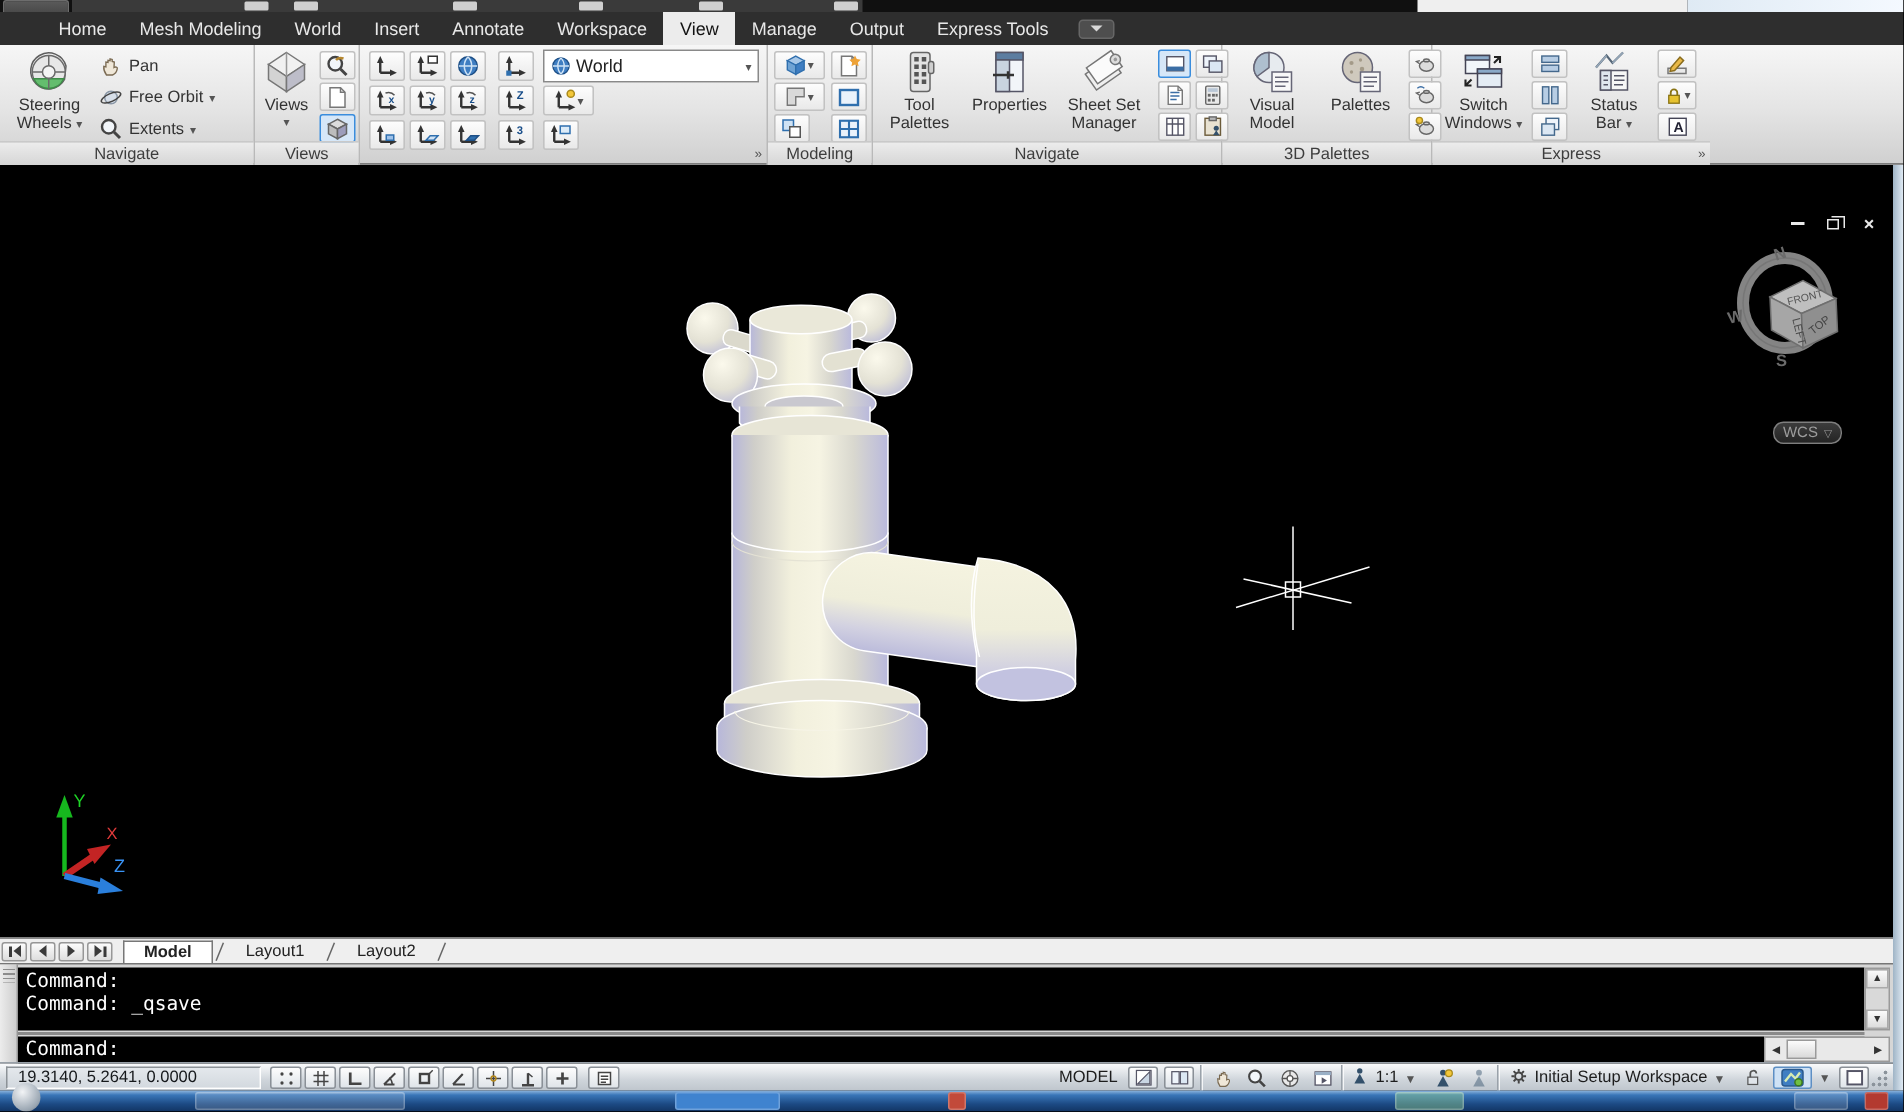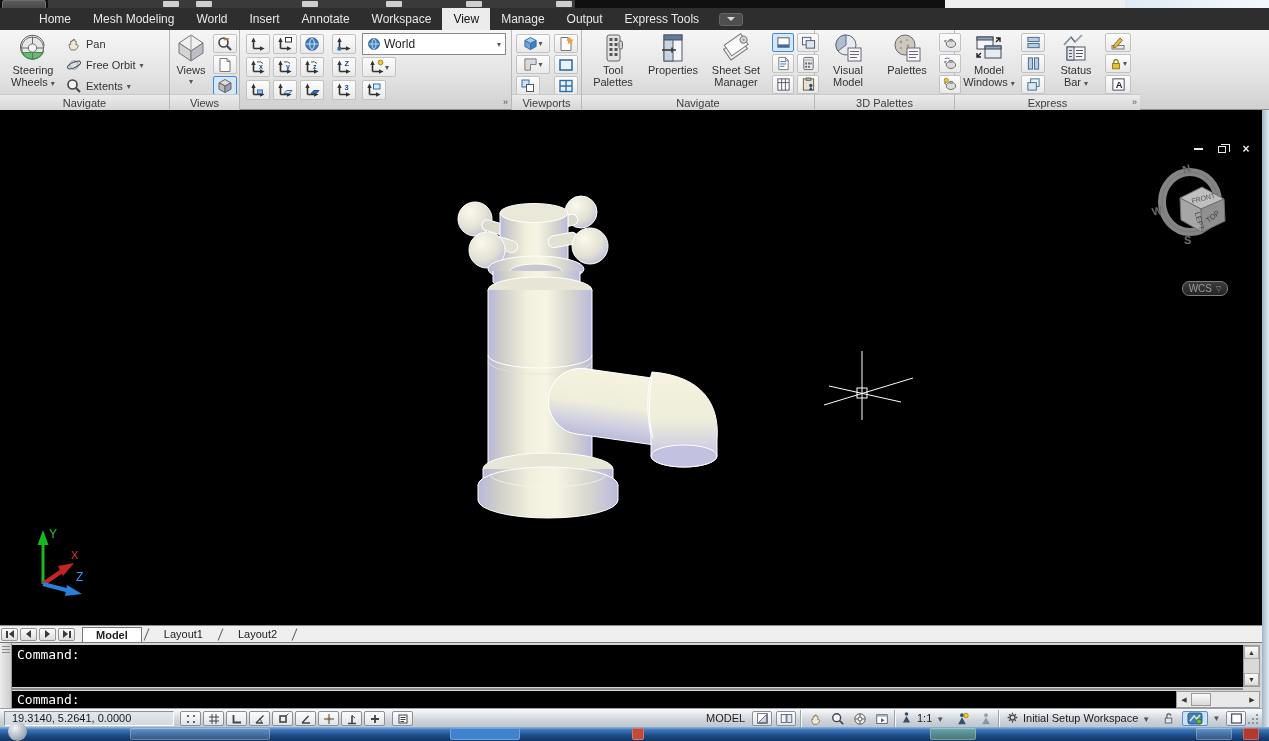--- a/index.html
+++ b/index.html
@@ -366,21 +366,21 @@
           <rect x="2" y="2" width="7" height="7" fill="#cfe2f4" stroke="#2f6fae"></rect>
           <rect x="6.5" y="6.5" width="7" height="7" fill="#fff" stroke="#555"></rect>
         </svg>
     </div>
     <div class="sb" style="left:42px;top:46px;width:24px;height:19px">
       <svg width="16" height="16" viewBox="0 0 16 16">
           <rect x="2" y="2.5" width="12" height="11" fill="#eaf2fb" stroke="#2f6fae" stroke-width="1.4"></rect>
           <path d="M8,2.5 V13.5 M2,8 H14" stroke="#2f6fae" stroke-width="1.4"></path>
         </svg>
     </div>
-    <div class="plabel">Viewports</div>
+    <div class="plabel">Modeling</div>
   </div>
 
   <div class="panel" style="left:582px;width:233px">
     <div class="bigbtn" style="left:2px;width:58px">
       <svg width="26" height="30" viewBox="0 0 26 30">
         <rect x="7" y="2" width="13" height="26" rx="2" fill="#e3e3e3" stroke="#666"></rect>
         <rect x="19" y="8" width="3.5" height="8" rx="1.5" fill="#cfcfcf" stroke="#666"></rect>
         <g fill="#555">
             <rect x="9.5" y="5" width="3" height="3"></rect>
             <rect x="14.5" y="5" width="3" height="3"></rect>
@@ -506,21 +506,21 @@
 
   <div class="panel" style="left:955px;width:185px;border-right:none">
     <div class="bigbtn" style="left:6px;width:56px">
       <svg width="30" height="30" viewBox="0 0 30 30">
         <rect x="3" y="4" width="16" height="12" fill="#f2f6fa" stroke="#445"></rect>
         <rect x="3" y="4" width="16" height="3" fill="#8aa9c8" stroke="#445"></rect>
         <rect x="11" y="13" width="16" height="12" fill="#e4ecf4" stroke="#445"></rect>
         <rect x="11" y="13" width="16" height="3" fill="#8aa9c8" stroke="#445"></rect>
         <path d="M22,5 h4 v4 M26,5 l-4,4 M7,24 h-4 v-4 M3,24 l4,-4" stroke="#222" fill="none" stroke-width="1.4"></path>
       </svg>
-      <div class="blwrap"><span>Model Windows</span> <span class="caret">▾</span></div>
+      <div class="blwrap"><span>Switch Windows</span> <span class="caret">▾</span></div>
     </div>
     <div class="sb" style="left:66px;top:3px;width:24px;height:19px">
       <svg width="15" height="15" viewBox="0 0 16 16">
           <rect x="2" y="2.5" width="12" height="4.5" fill="#b7cde4" stroke="#44688c"></rect>
           <rect x="2" y="9" width="12" height="4.5" fill="#b7cde4" stroke="#44688c"></rect>
         </svg>
     </div>
     <div class="sb" style="left:66px;top:24px;width:24px;height:19px">
       <svg width="15" height="15" viewBox="0 0 16 16">
           <rect x="2.5" y="2" width="4.5" height="12" fill="#b7cde4" stroke="#44688c"></rect>
@@ -710,20 +710,21 @@
   <span class="ltab">Layout2</span>
   <span class="slant"></span>
 </div>
 
 <div class="abs cmd">
   <div class="cmdgrip">
       <div class="dots"></div>
     </div>
   <div class="cmdhist">
     <div>Command:</div>
+    <div>Command: _qsave</div>
   </div>
   <div class="vscroll">
     <div class="sarrow">
         <span>▲</span>
       </div>
     <div class="sarrow">
         <span>▼</span>
       </div>
   </div>
   <div class="cmdsep"></div>

